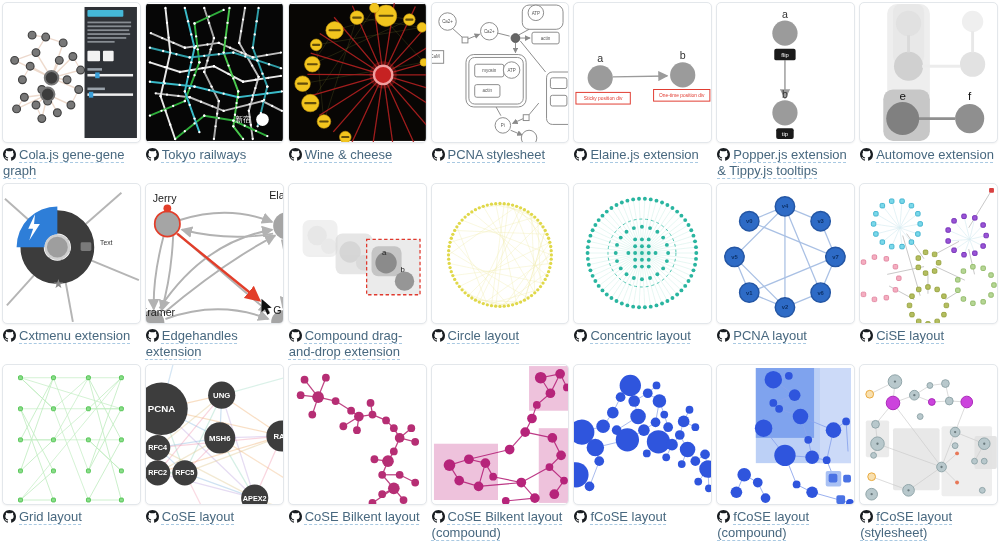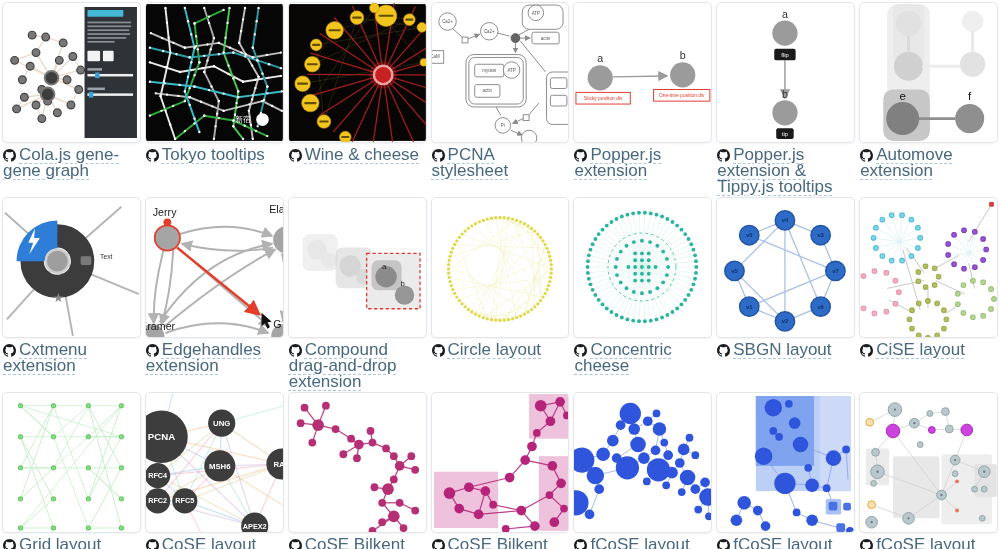--- a/index.html
+++ b/index.html
@@ -1,21 +1,21 @@
 <!DOCTYPE html>
 <html><head>
 <meta charset="utf-8">
 <style>
   html,body{margin:0;padding:0;background:#fff;}
   body{width:1000px;font-family:"Liberation Sans",sans-serif;}
   .grid{display:grid;grid-template-columns:repeat(7,1fr);column-gap:4px;row-gap:2px;padding:2px 2px 6px 2px;}
   .tile{display:flex;flex-direction:column;min-width:0;}
   .thumb{height:139px;border:1px solid #e3e7eb;border-radius:5px;overflow:hidden;background:#fff;box-shadow:0 1px 2px rgba(0,0,0,.05);cursor:pointer;}
   .thumb svg{display:block;width:100%;height:100%;}
-  .caption{padding:4px 2px 0 1px;font-size:17px;line-height:16px;min-height:34px;}
+  .caption{padding:4px 2px 0 1px;font-size:13px;line-height:16px;min-height:34px;}
   .caption a{color:#48687f;text-decoration:underline;text-decoration-style:dashed;text-decoration-color:#a9c9e2;text-decoration-thickness:1px;text-underline-offset:3px;cursor:pointer;}
   .gh{display:inline-block;width:13px;height:13px;vertical-align:-2px;margin-right:3px;fill:#191d21;}
   svg text{font-family:"Liberation Sans","DejaVu Sans",sans-serif;}
   .hiddefs{position:absolute;width:0;height:0;overflow:hidden;}
 </style>
 </head>
 <body>
 
 <svg class="hiddefs" aria-hidden="true">
   <defs>
@@ -309,21 +309,21 @@
             <circle cx="50" cy="118" r="1.2" fill="#ffffff" opacity="1"></circle>
             <circle cx="55" cy="132" r="1.2" fill="#ffffff" opacity="1"></circle>
           </g>
         <text x="108" y="122" font-size="8" fill="#ffffff" text-anchor="end">新宿</text>
         <circle cx="120" cy="119" r="6.5" fill="#ffffff"></circle>
       </svg>
     </div>
     <div class="caption">
       <a><svg class="gh" viewBox="0 0 16 16">
             <path d="M8 0C3.58 0 0 3.58 0 8c0 3.54 2.29 6.53 5.47 7.59.4.07.55-.17.55-.38 0-.19-.01-.82-.01-1.49-2.01.37-2.53-.49-2.69-.94-.09-.23-.48-.94-.82-1.13-.28-.15-.68-.52-.01-.53.63-.01 1.08.58 1.23.82.72 1.21 1.87.87 2.33.66.07-.52.28-.87.51-1.07-1.78-.2-3.64-.89-3.64-3.95 0-.87.31-1.59.82-2.15-.08-.2-.36-1.02.08-2.12 0 0 .67-.21 2.2.82.64-.18 1.32-.27 2-.27s1.36.09 2 .27c1.53-1.04 2.2-.82 2.2-.82.44 1.1.16 1.92.08 2.12.51.56.82 1.27.82 2.15 0 3.07-1.87 3.75-3.65 3.95.29.25.54.73.54 1.48 0 1.07-.01 1.93-.01 2.2 0 .21.15.46.55.38A8.01 8.01 0 0 0 16 8c0-4.42-3.58-8-8-8z"></path>
-          </svg><span>Tokyo tooltips</span></a>
+          </svg><span>Tokyo railways</span></a>
     </div>
   </div>
 
   <div class="tile">
     <div class="thumb">
       <svg viewBox="0 0 141 141">
         <rect width="141" height="141" fill="#080604"></rect>
         <g id="gen-wine">
             <line x1="100" y1="12" x2="47" y2="27" stroke="#6a6a2a" stroke-width="0.8" opacity="0.35"></line>
             <line x1="70" y1="14" x2="36" y2="121" stroke="#6a6a2a" stroke-width="0.8" opacity="0.35"></line>
@@ -460,21 +460,21 @@
         <text x="112" y="57" font-size="11" fill="#333" text-anchor="middle">b</text>
         <rect x="2" y="91" width="56" height="12" fill="#fff" stroke="#e0392e" stroke-width="1"></rect>
         <text x="30" y="99" font-size="5" fill="#e0392e" text-anchor="middle">Sticky position div</text>
         <rect x="82" y="88" width="58" height="12" fill="#fff" stroke="#e0392e" stroke-width="1"></rect>
         <text x="111" y="96" font-size="5" fill="#e0392e" text-anchor="middle">One-time position div</text>
       </svg>
     </div>
     <div class="caption">
       <a><svg class="gh" viewBox="0 0 16 16">
             <path d="M8 0C3.58 0 0 3.58 0 8c0 3.54 2.29 6.53 5.47 7.59.4.07.55-.17.55-.38 0-.19-.01-.82-.01-1.49-2.01.37-2.53-.49-2.69-.94-.09-.23-.48-.94-.82-1.13-.28-.15-.68-.52-.01-.53.63-.01 1.08.58 1.23.82.72 1.21 1.87.87 2.33.66.07-.52.28-.87.51-1.07-1.78-.2-3.64-.89-3.64-3.95 0-.87.31-1.59.82-2.15-.08-.2-.36-1.02.08-2.12 0 0 .67-.21 2.2.82.64-.18 1.32-.27 2-.27s1.36.09 2 .27c1.53-1.04 2.2-.82 2.2-.82.44 1.1.16 1.92.08 2.12.51.56.82 1.27.82 2.15 0 3.07-1.87 3.75-3.65 3.95.29.25.54.73.54 1.48 0 1.07-.01 1.93-.01 2.2 0 .21.15.46.55.38A8.01 8.01 0 0 0 16 8c0-4.42-3.58-8-8-8z"></path>
-          </svg><span>Popper.js extension</span></a>
+          </svg><span>Elaine.js extension</span></a>
     </div>
   </div>
 
   <div class="tile">
     <div class="thumb">
       <svg viewBox="0 0 141 141">
         <line x1="70" y1="58" x2="70" y2="97" stroke="#9b9b9b" stroke-width="1.5" marker-end="url(#m-gray)"></line>
         <circle cx="70" cy="30" r="13" fill="#9b9b9b"></circle>
         <text x="70" y="14" font-size="11" fill="#333" text-anchor="middle">a</text>
         <rect x="59" y="46" width="22" height="12" rx="2" fill="#1a1a1a"></rect>
@@ -902,21 +902,21 @@
             <circle cx="70" cy="84" r="2" fill="#2ab5a0" opacity="1"></circle>
             <circle cx="77" cy="84" r="2" fill="#2ab5a0" opacity="1"></circle>
             <circle cx="56" cy="70" r="2" fill="#2ab5a0" opacity="1"></circle>
             <circle cx="84" cy="70" r="2" fill="#2ab5a0" opacity="1"></circle>
           </g>
         </svg>
     </div>
     <div class="caption">
       <a><svg class="gh" viewBox="0 0 16 16">
             <path d="M8 0C3.58 0 0 3.58 0 8c0 3.54 2.29 6.53 5.47 7.59.4.07.55-.17.55-.38 0-.19-.01-.82-.01-1.49-2.01.37-2.53-.49-2.69-.94-.09-.23-.48-.94-.82-1.13-.28-.15-.68-.52-.01-.53.63-.01 1.08.58 1.23.82.72 1.21 1.87.87 2.33.66.07-.52.28-.87.51-1.07-1.78-.2-3.64-.89-3.64-3.95 0-.87.31-1.59.82-2.15-.08-.2-.36-1.02.08-2.12 0 0 .67-.21 2.2.82.64-.18 1.32-.27 2-.27s1.36.09 2 .27c1.53-1.04 2.2-.82 2.2-.82.44 1.1.16 1.92.08 2.12.51.56.82 1.27.82 2.15 0 3.07-1.87 3.75-3.65 3.95.29.25.54.73.54 1.48 0 1.07-.01 1.93-.01 2.2 0 .21.15.46.55.38A8.01 8.01 0 0 0 16 8c0-4.42-3.58-8-8-8z"></path>
-          </svg><span>Concentric cheese</span></a>
+          </svg><span>Concentric layout</span></a>
     </div>
   </div>
 
   <div class="tile">
     <div class="thumb">
       <svg viewBox="0 0 141 141">
           <g id="gen-avsdf">
             <line x1="70" y1="22" x2="106.76955262170048" y2="37.23044737829953" stroke="#a9c0e4" stroke-width="1.3" opacity="1"></line>
             <line x1="70" y1="22" x2="18" y2="74" stroke="#a9c0e4" stroke-width="1.3" opacity="1"></line>
             <line x1="70" y1="22" x2="70" y2="126" stroke="#a9c0e4" stroke-width="1.3" opacity="1"></line>
@@ -945,21 +945,21 @@
             <circle cx="18" cy="74" r="10" fill="#2e6bc6" opacity="1" stroke="#2456a4" stroke-width="1.5"></circle>
             <text x="18" y="76" font-size="6" fill="#0c3066" text-anchor="middle" font-weight="bold">v5</text>
             <circle cx="33.23044737829952" cy="37.23044737829953" r="10" fill="#2e6bc6" opacity="1" stroke="#2456a4" stroke-width="1.5"></circle>
             <text x="33.23044737829952" y="39.23044737829953" font-size="6" fill="#0c3066" text-anchor="middle" font-weight="bold">v0</text>
           </g>
         </svg>
     </div>
     <div class="caption">
       <a><svg class="gh" viewBox="0 0 16 16">
             <path d="M8 0C3.58 0 0 3.58 0 8c0 3.54 2.29 6.53 5.47 7.59.4.07.55-.17.55-.38 0-.19-.01-.82-.01-1.49-2.01.37-2.53-.49-2.69-.94-.09-.23-.48-.94-.82-1.13-.28-.15-.68-.52-.01-.53.63-.01 1.08.58 1.23.82.72 1.21 1.87.87 2.33.66.07-.52.28-.87.51-1.07-1.78-.2-3.64-.89-3.64-3.95 0-.87.31-1.59.82-2.15-.08-.2-.36-1.02.08-2.12 0 0 .67-.21 2.2.82.64-.18 1.32-.27 2-.27s1.36.09 2 .27c1.53-1.04 2.2-.82 2.2-.82.44 1.1.16 1.92.08 2.12.51.56.82 1.27.82 2.15 0 3.07-1.87 3.75-3.65 3.95.29.25.54.73.54 1.48 0 1.07-.01 1.93-.01 2.2 0 .21.15.46.55.38A8.01 8.01 0 0 0 16 8c0-4.42-3.58-8-8-8z"></path>
-          </svg><span>SBGN layout</span></a>
+          </svg><span>PCNA layout</span></a>
     </div>
   </div>
 
   <div class="tile">
     <div class="thumb">
       <svg viewBox="0 0 141 141">
           <g id="gen-cise">
             <line x1="48" y1="50" x2="66" y2="76" stroke="#c6c6c6" stroke-width="1" opacity="1"></line>
             <line x1="66" y1="84" x2="28" y2="92" stroke="#c6c6c6" stroke-width="1" opacity="1"></line>
             <line x1="70" y1="92" x2="70" y2="112" stroke="#c6c6c6" stroke-width="1" opacity="1"></line>

